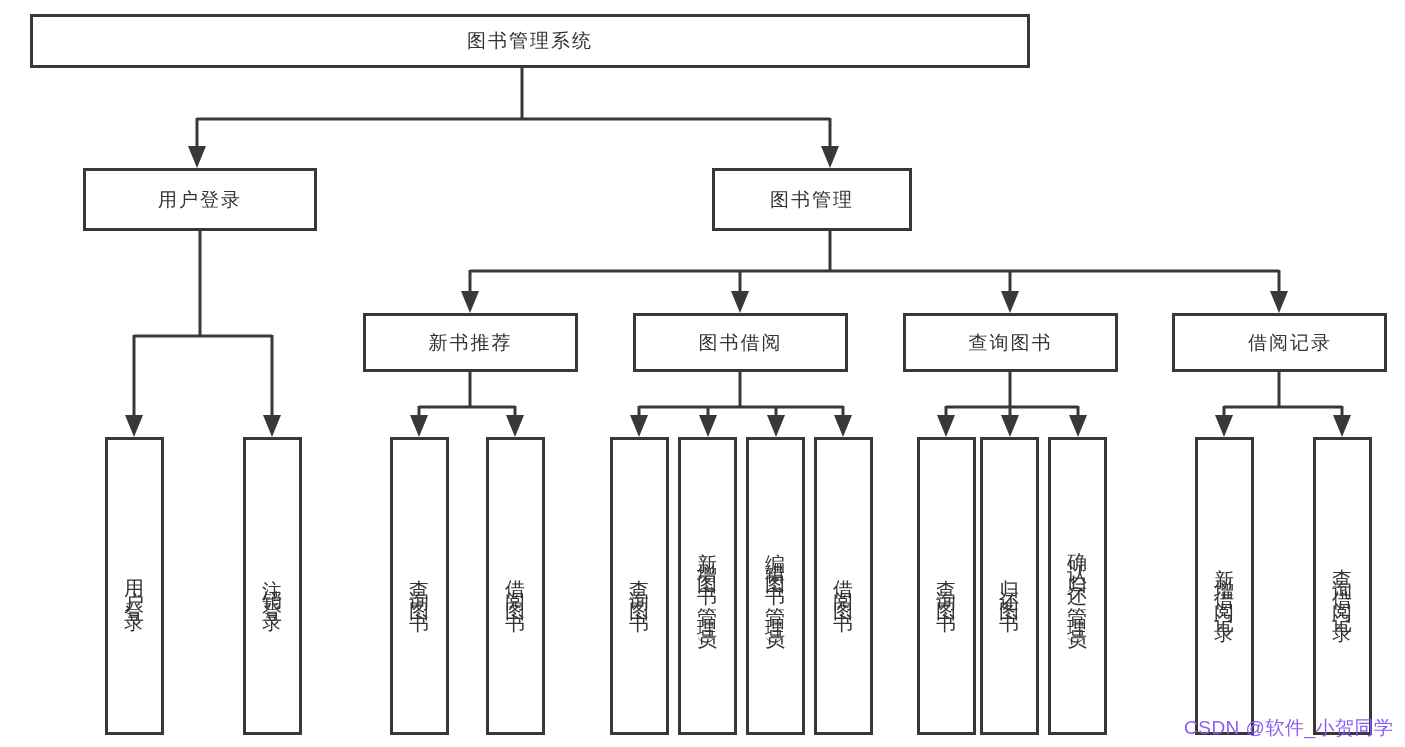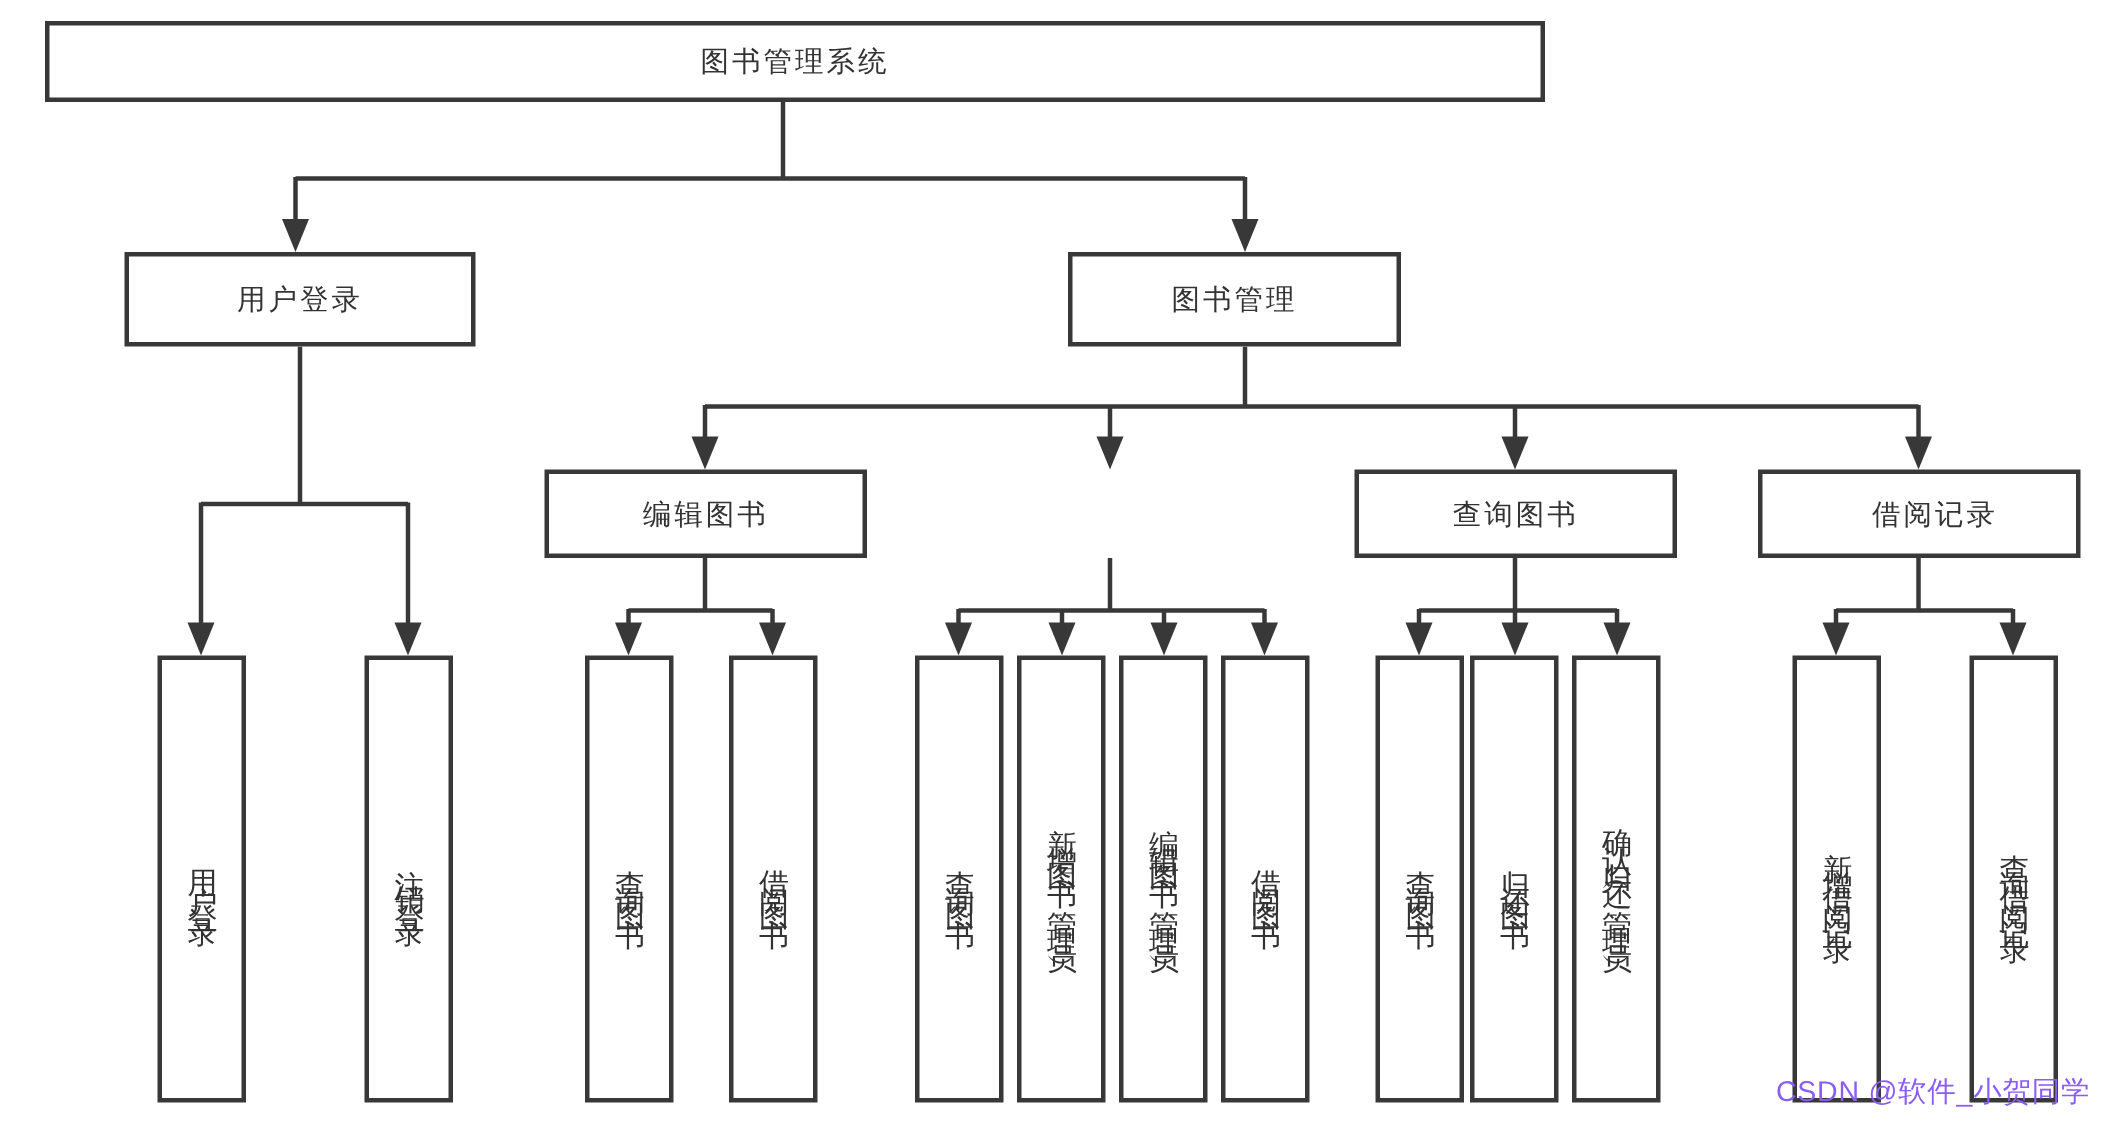--- a/index.html
+++ b/index.html
@@ -37,21 +37,21 @@
   .hnode {
     font-size: 19px;
     letter-spacing: 2px;
     white-space: nowrap;
   }
   .root-node {
     left: 30px; top: 14px;
     width: 1000px; height: 54px;
   }
   .l2-a { left: 83px;  top: 168px; width: 234px; height: 63px; }
-  .l2-b { left: 712px; top: 168px; width: 222px; height: 63px; font-family: Liberation Mono, monospace; }
+  .l2-b { left: 712px; top: 168px; width: 200px; height: 63px; font-family: Liberation Mono, monospace; }
   .l3 { top: 313px; width: 215px; height: 59px; }
   .l3-a { left: 363px; }
   .l3-b { left: 633px; }
   .l3-c { left: 903px; }
   .l3-d { left: 1172px; padding-left: 21px; }
   .leaf {
     top: 437px;
     width: 59px;
     height: 298px;
   }
@@ -163,21 +163,24 @@
   </div>
 
   <div class="node hnode l2-a">
     <span class="lbl">用户登录</span>
   </div>
   <div class="node hnode l2-b">
     <span class="lbl">图书管理</span>
   </div>
 
   <div class="node hnode l3 l3-a">
-    <span class="lbl">编辑图书</span>
+    <span class="lbl">新书推荐</span>
+  </div>
+  <div class="node hnode l3 l3-b">
+    <span class="lbl">图书借阅</span>
   </div>
   <div class="node hnode l3 l3-c">
     <span class="lbl">查询图书</span>
   </div>
   <div class="node hnode l3 l3-d">
     <span class="lbl">借阅记录</span>
   </div>
 
   <div class="node leaf" style="left:105px;">
     <span class="lbl">用户登录</span>

